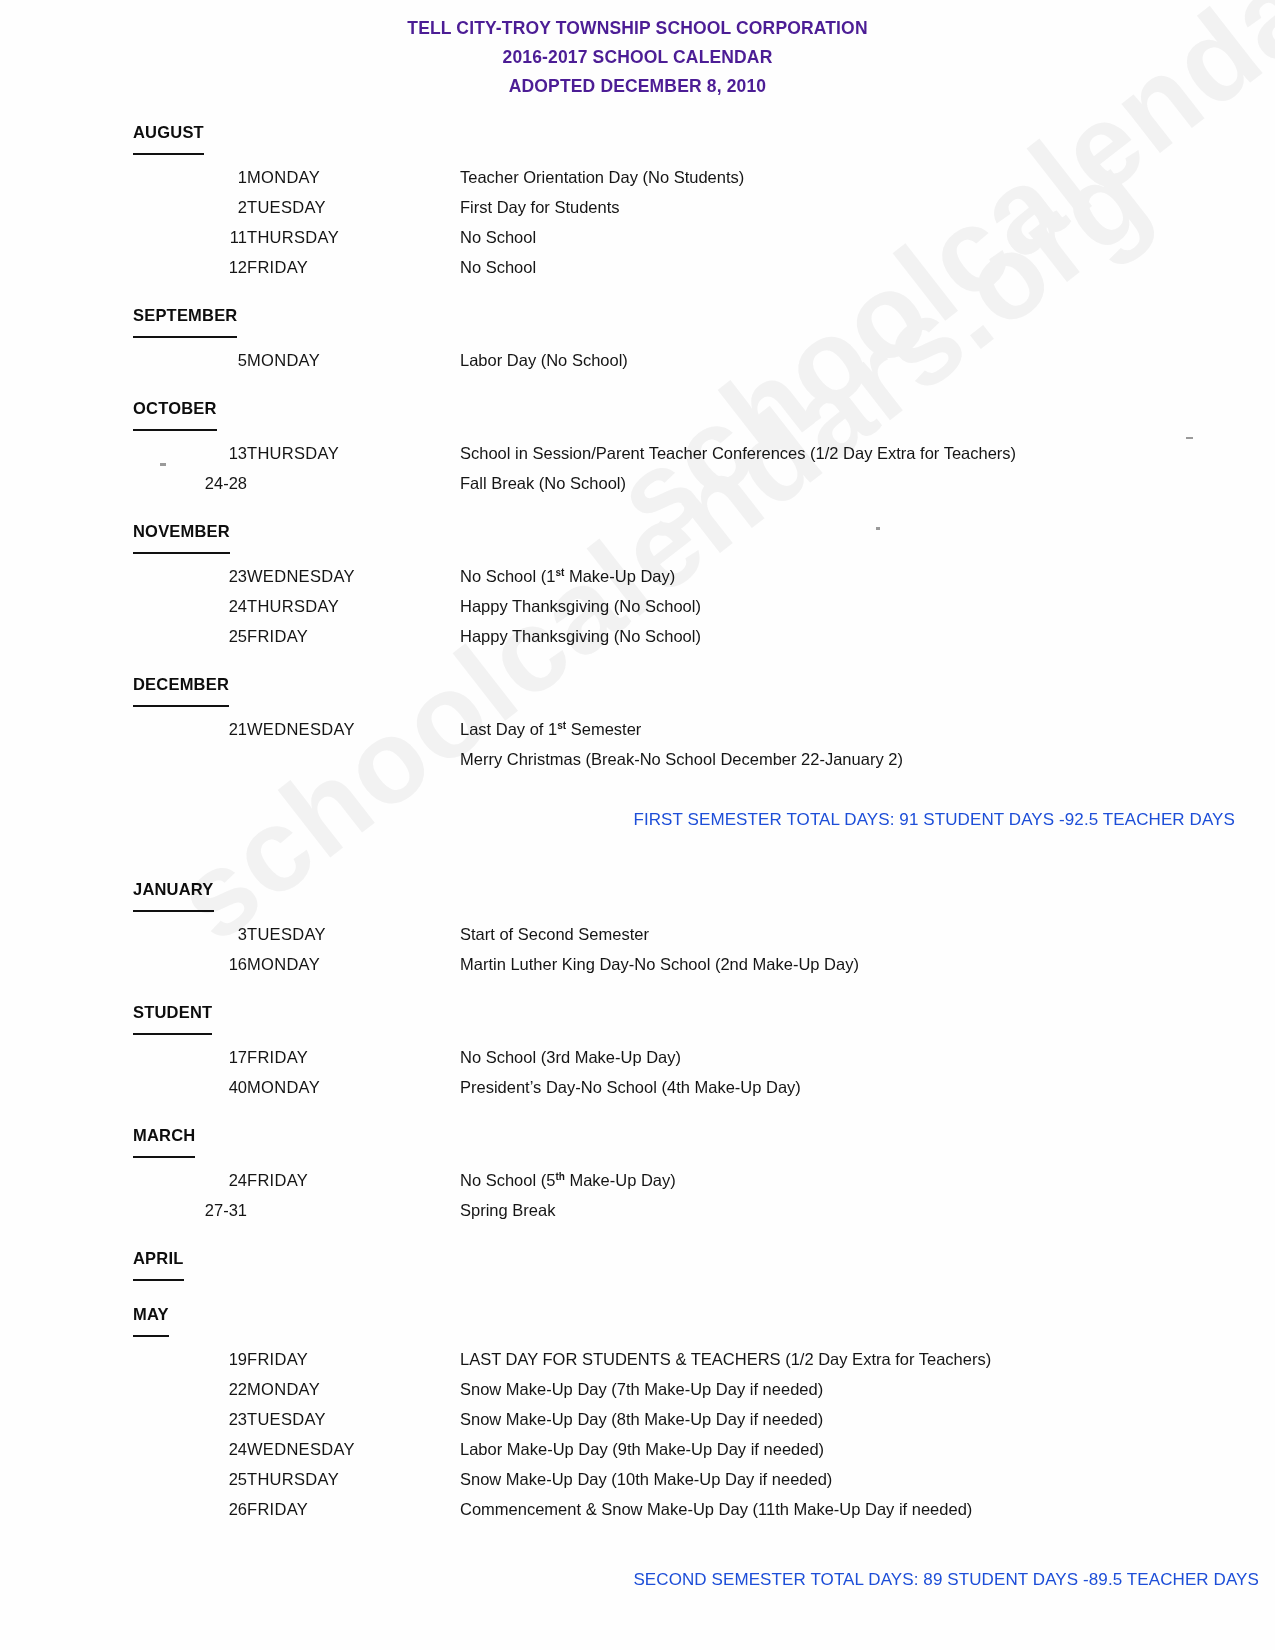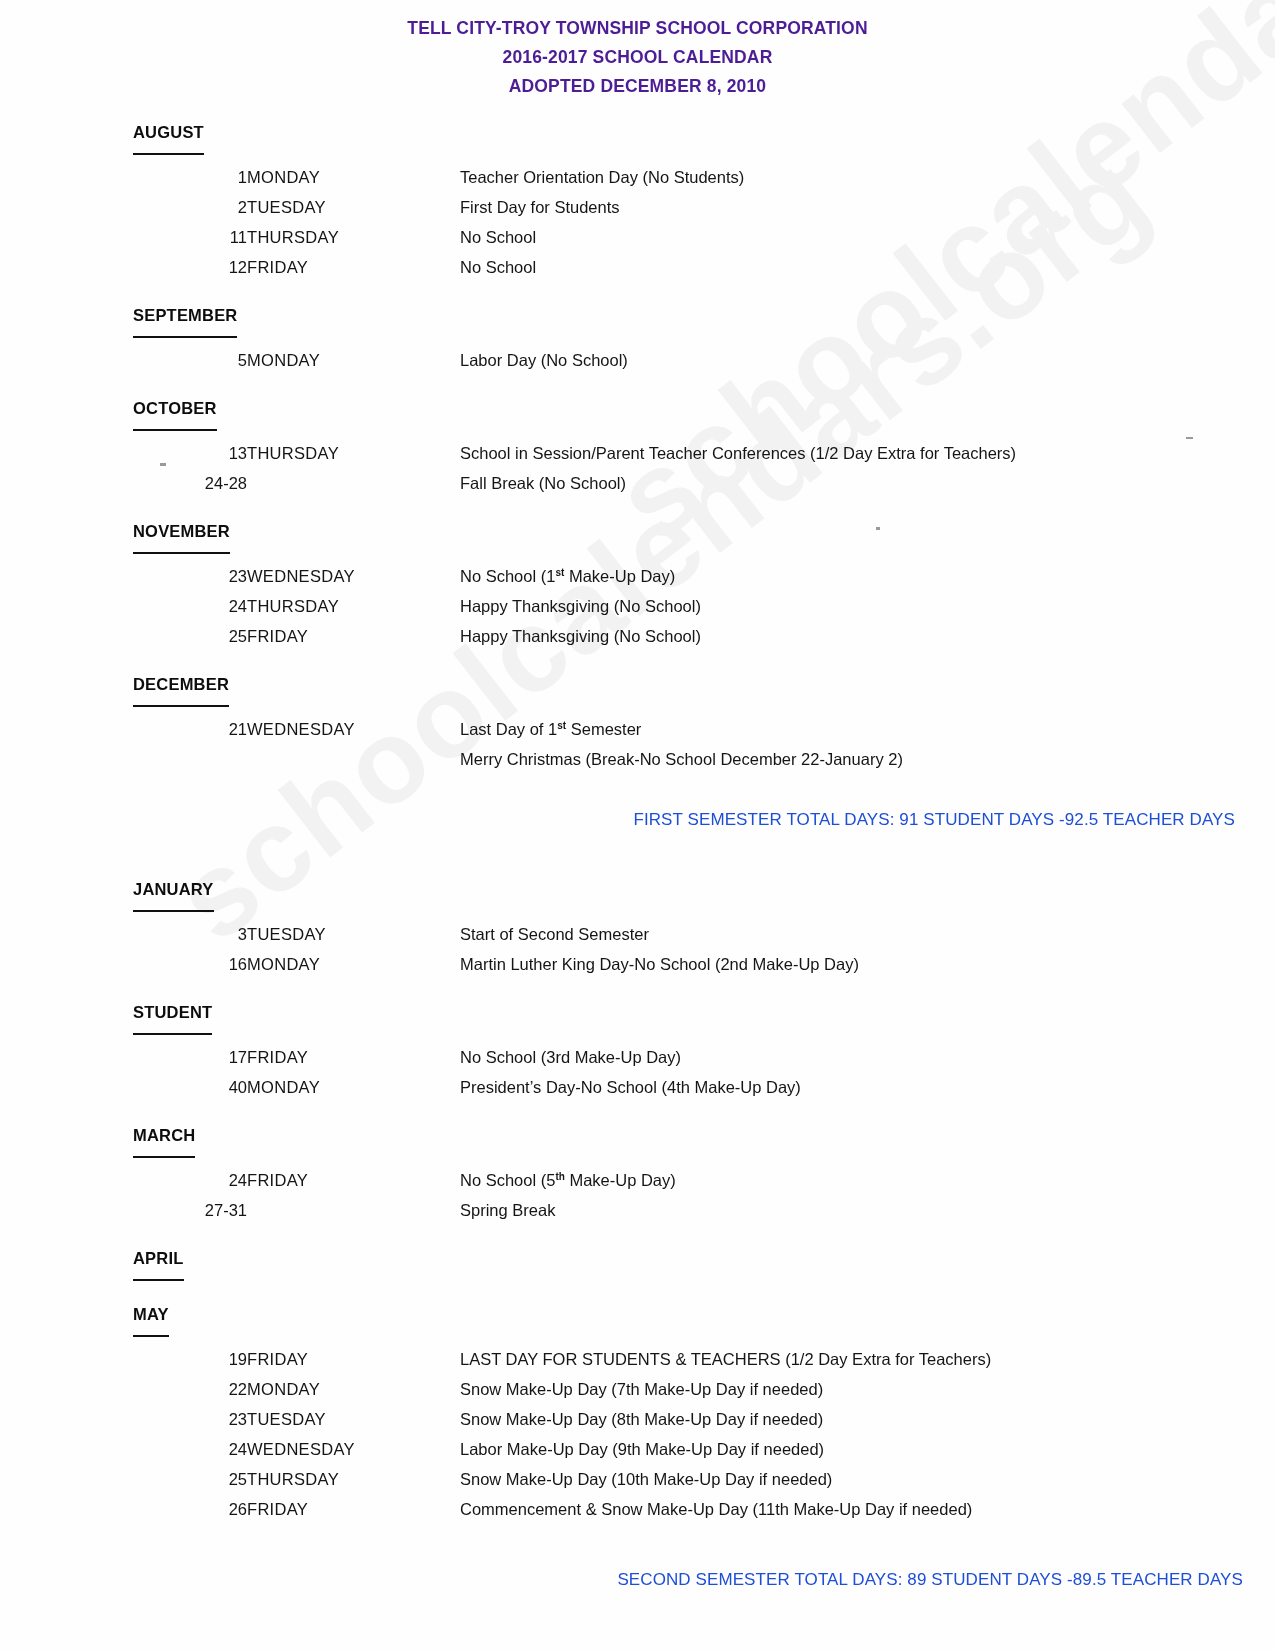--- a/index.html
+++ b/index.html
@@ -120,21 +120,21 @@
     text-align: right;
     font-weight: 400;
     font-size: 17px;
     letter-spacing: 0.1px;
     color: #1d4ed8;
     margin-top: 36px;
     padding-right: 40px;
   }
   .semester-total.second {
     margin-top: 46px;
-    padding-right: 32px;
+    padding-right: 16px;
   }
 
   .gap-after-total { height: 26px; }
 
   
   .speck {
     position: absolute;
     background: #9a9a9a;
     z-index: 1;
   }

